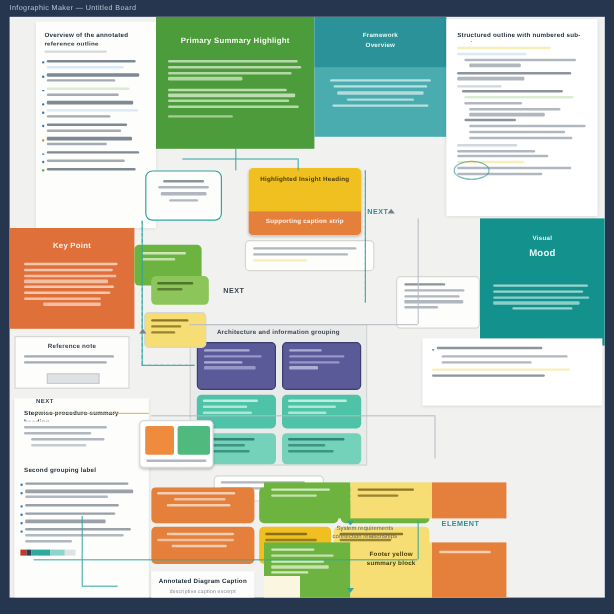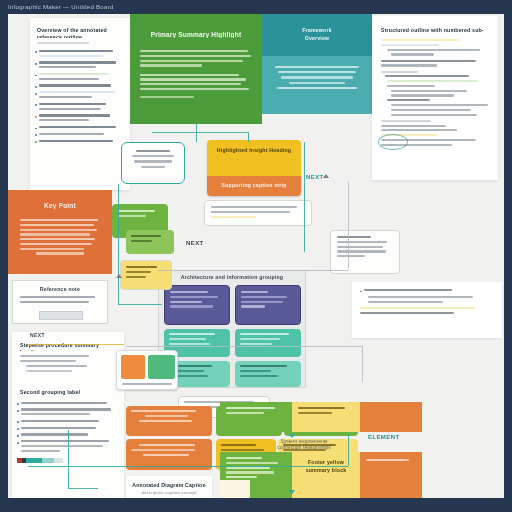--- a/index.html
+++ b/index.html
@@ -353,20 +353,31 @@
     </div>
 
     <div class="panel p-white bord-grey rounded" style="left:196px; top:186px; width:108px; height:26px;">
       <div class="blk" style="padding:5px 6px;">
         <div class="ln" style="width:92%;background:#9aa3ac"></div>
         <div class="ln" style="width:84%;background:#9aa3ac"></div>
         <div class="ln hl-y" style="width:48%"></div>
       </div>
     </div>
 
+    <div class="panel p-mood" style="left:392px; top:168px; width:104px; height:106px;">
+      <div class="ttl sm" style="margin-top:14px;">Visual</div>
+      <div class="ttl lg" style="margin-top:4px;">Mood</div>
+      <div class="blk" style="padding:22px 11px 0 11px;">
+        <div class="ln" style="width:96%;background:#bfe8e4"></div>
+        <div class="ln" style="width:92%;background:#bfe8e4"></div>
+        <div class="ln" style="width:98%;background:#aee0db"></div>
+        <div class="ln" style="width:88%;background:#aee0db"></div>
+        <div class="ln" style="width:62%;background:#bfe8e4;margin:0 auto"></div>
+      </div>
+    </div>
 
     <div class="panel p-white bord-grey rounded" style="left:322px; top:216px; width:70px; height:44px;">
       <div class="blk" style="padding:5px 6px;">
         <div class="ln" style="width:60%;background:#6d7680"></div>
         <div class="ln" style="width:90%;background:#9aa3ac"></div>
         <div class="ln" style="width:82%;background:#9aa3ac"></div>
         <div class="ln" style="width:88%;background:#9aa3ac"></div>
         <div class="ln" style="width:50%;background:#9aa3ac"></div>
       </div>
     </div>

